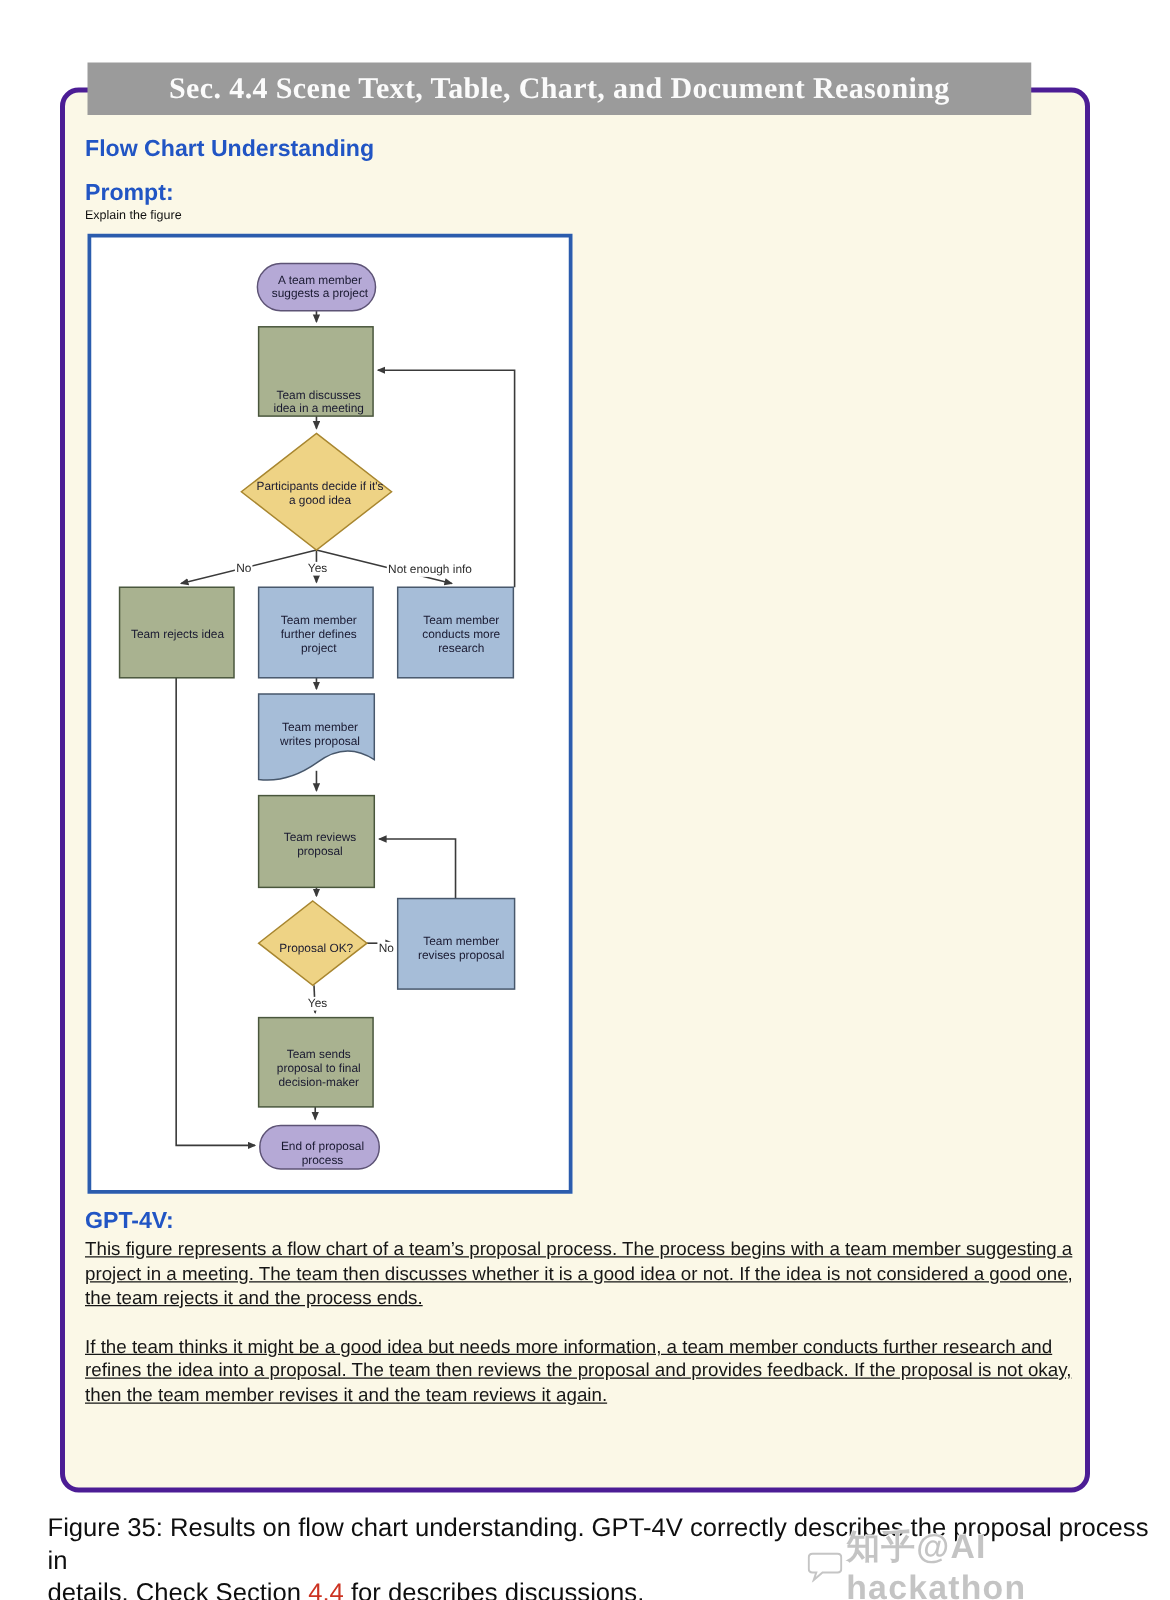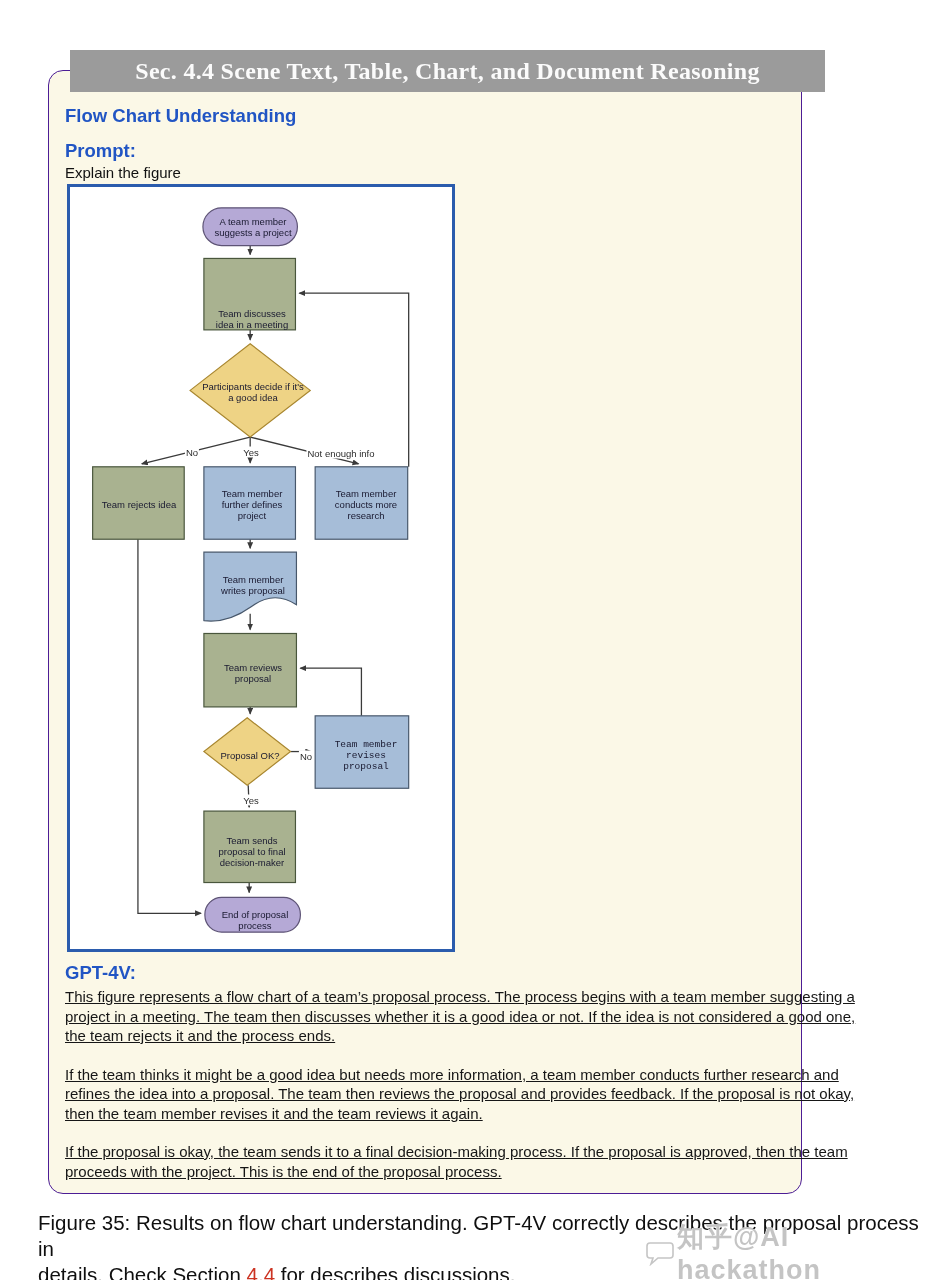--- a/index.html
+++ b/index.html
@@ -7,26 +7,26 @@
        font-family:"Liberation Sans",sans-serif;}
   .page{position:relative;width:936px;height:1280px;background:#ffffff;}
 
   
   .header-bar{position:absolute;left:70px;top:50px;width:755px;height:42px;
               background:#9b9b9b;z-index:5;display:flex;align-items:center;justify-content:center;}
   .header-title{font-family:"Liberation Serif",serif;font-weight:bold;font-size:24px;
                 color:#fbfbfb;letter-spacing:.3px;white-space:nowrap;}
 
   
-  .panel{position:absolute;left:48px;top:70px;width:754px;height:1124px;box-sizing:border-box;
-         background:#fbf8e7;border:1px solid #4c1d95;border-radius:15px;z-index:1;}
+  .panel{position:absolute;left:48px;top:70px;width:824px;height:1124px;box-sizing:border-box;
+         background:#fbf8e7;border:4px solid #4c1d95;border-radius:15px;z-index:1;}
   .h-blue{position:absolute;margin:0;color:#2155c4;font-weight:bold;font-size:18.5px;}
   .sub-title{left:16px;top:34px;}
   .prompt-label{left:16px;top:69px;}
-  .prompt-text{position:absolute;left:16px;top:93px;margin:0;font-size:15px;color:#111;}
+  .prompt-text{position:absolute;left:16px;top:93px;margin:0;font-size:10px;color:#111;}
   .response-label{left:16px;top:891px;text-align:right;}
   .response{position:absolute;left:16px;top:916px;width:814px;font-size:15px;
             line-height:19.5px;color:#161616;text-decoration:underline;}
   .response p{margin:0 0 19px 0;}
 
   
   .flowchart{position:absolute;left:18px;top:113px;width:382px;height:762px;
              background:#ffffff;border:3px solid #2b5cad;}
   .flowchart svg{position:absolute;left:0;top:0;}
   .fc-green{fill:#a9b290;stroke:#49563c;stroke-width:1.2px;}
@@ -104,36 +104,35 @@
 
       <div class="node-label" style="left:183px;top:40px;width:88px;">A team member suggests a project</div>
       <div class="node-label" style="left:182px;top:108px;width:86px;margin-top:24px;">Team discusses idea in a meeting</div>
       <div class="node-label" style="left:183px;top:205px;width:102px;text-align:center;">Participants decide if it's a good idea</div>
       <div class="node-label" style="left:69px;top:318px;width:90px;">Team rejects idea</div>
       <div class="node-label" style="left:182px;top:318px;width:74px;">Team member further defines project</div>
       <div class="node-label" style="left:296px;top:318px;width:70px;">Team member conducts more research</div>
       <div class="node-label" style="left:183px;top:398px;width:76px;">Team member writes proposal</div>
       <div class="node-label" style="left:183px;top:486px;width:66px;">Team reviews proposal</div>
       <div class="node-label" style="left:180px;top:569px;width:80px;">Proposal OK?</div>
-      <div class="node-label" style="left:296px;top:569px;width:80px;font-family:Liberation Mono, monospace;">Team member revises proposal</div>
+      <div class="node-label" style="left:296px;top:569px;width:80px;">Team member revises proposal</div>
       <div class="node-label" style="left:182px;top:665px;width:82px;">Team sends proposal to final decision-maker</div>
       <div class="node-label" style="left:185px;top:733px;width:76px;">End of proposal process</div>
 
       <div class="edge-label" style="left:122px;top:265px;">No</div>
       <div class="edge-label" style="left:181px;top:265px;">Yes</div>
       <div class="edge-label" style="left:271px;top:266px;">Not enough info</div>
       <div class="edge-label" style="left:236px;top:569px;">No</div>
       <div class="edge-label" style="left:181px;top:613px;">Yes</div>
     </div>
 
     <h3 class="h-blue response-label">GPT-4V:</h3>
     <div class="response">
       <p>This figure represents a flow chart of a team’s proposal process. The process begins with a team member suggesting a project in a meeting. The team then discusses whether it is a good idea or not. If the idea is not considered a good one, the team rejects it and the process ends.</p>
       <p>If the team thinks it might be a good idea but needs more information, a team member conducts further research and refines the idea into a proposal. The team then reviews the proposal and provides feedback. If the proposal is not okay, then the team member revises it and the team reviews it again.</p>
-      <p>If the proposal is okay, the team sends it to a final decision-making process. If the proposal is approved, then the team proceeds with the project. This is the end of the proposal process.</p>
     </div>
   </div>
 
   <p class="caption"><span>Figure 35: Results on flow chart understanding. GPT-4V correctly describes the proposal process in</span><br>
     <span>details. Check Section </span><span class="ref">4.4</span><span> for describes discussions.</span></p>
 
   <div class="watermark">
     <svg width="28" height="26" viewBox="0 0 28 26">
       <path d="M4,3 H24 Q27,3 27,6 V15 Q27,18 24,18 H12 L5,24 L7,18 H4 Q1,18 1,15 V6 Q1,3 4,3 Z" fill="none" stroke="rgba(148,148,148,0.9)" stroke-width="1.6"></path>
     </svg>

